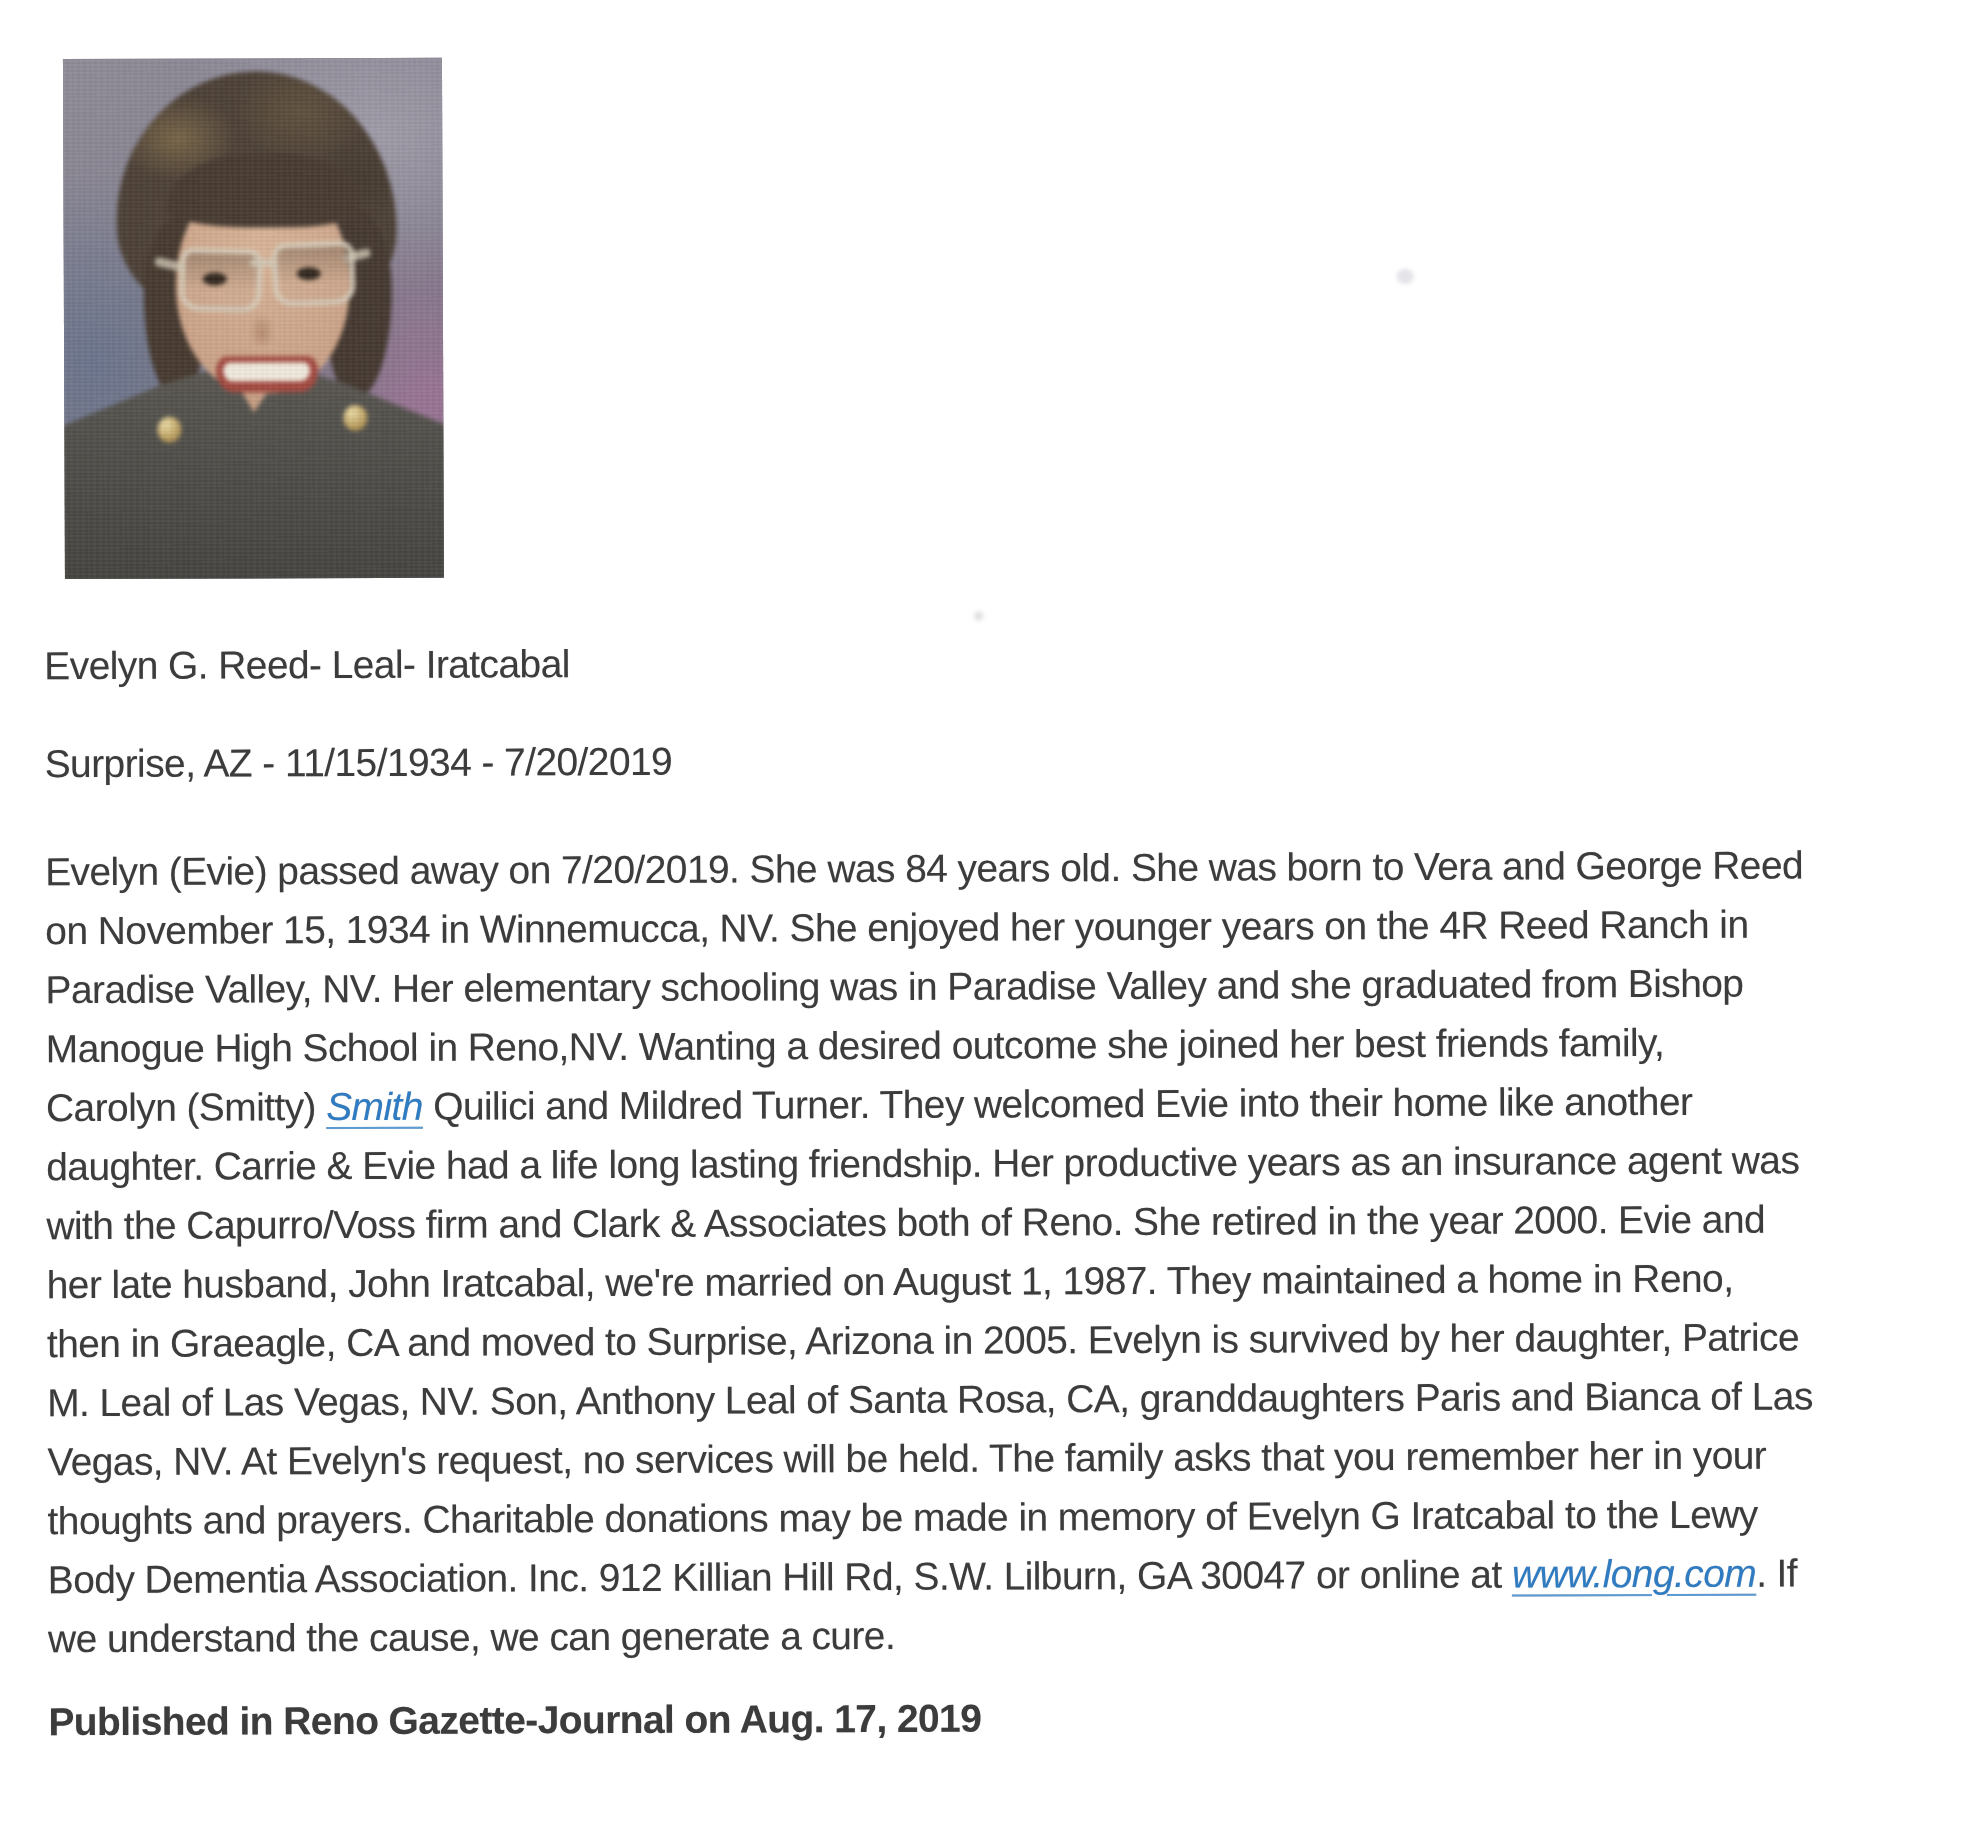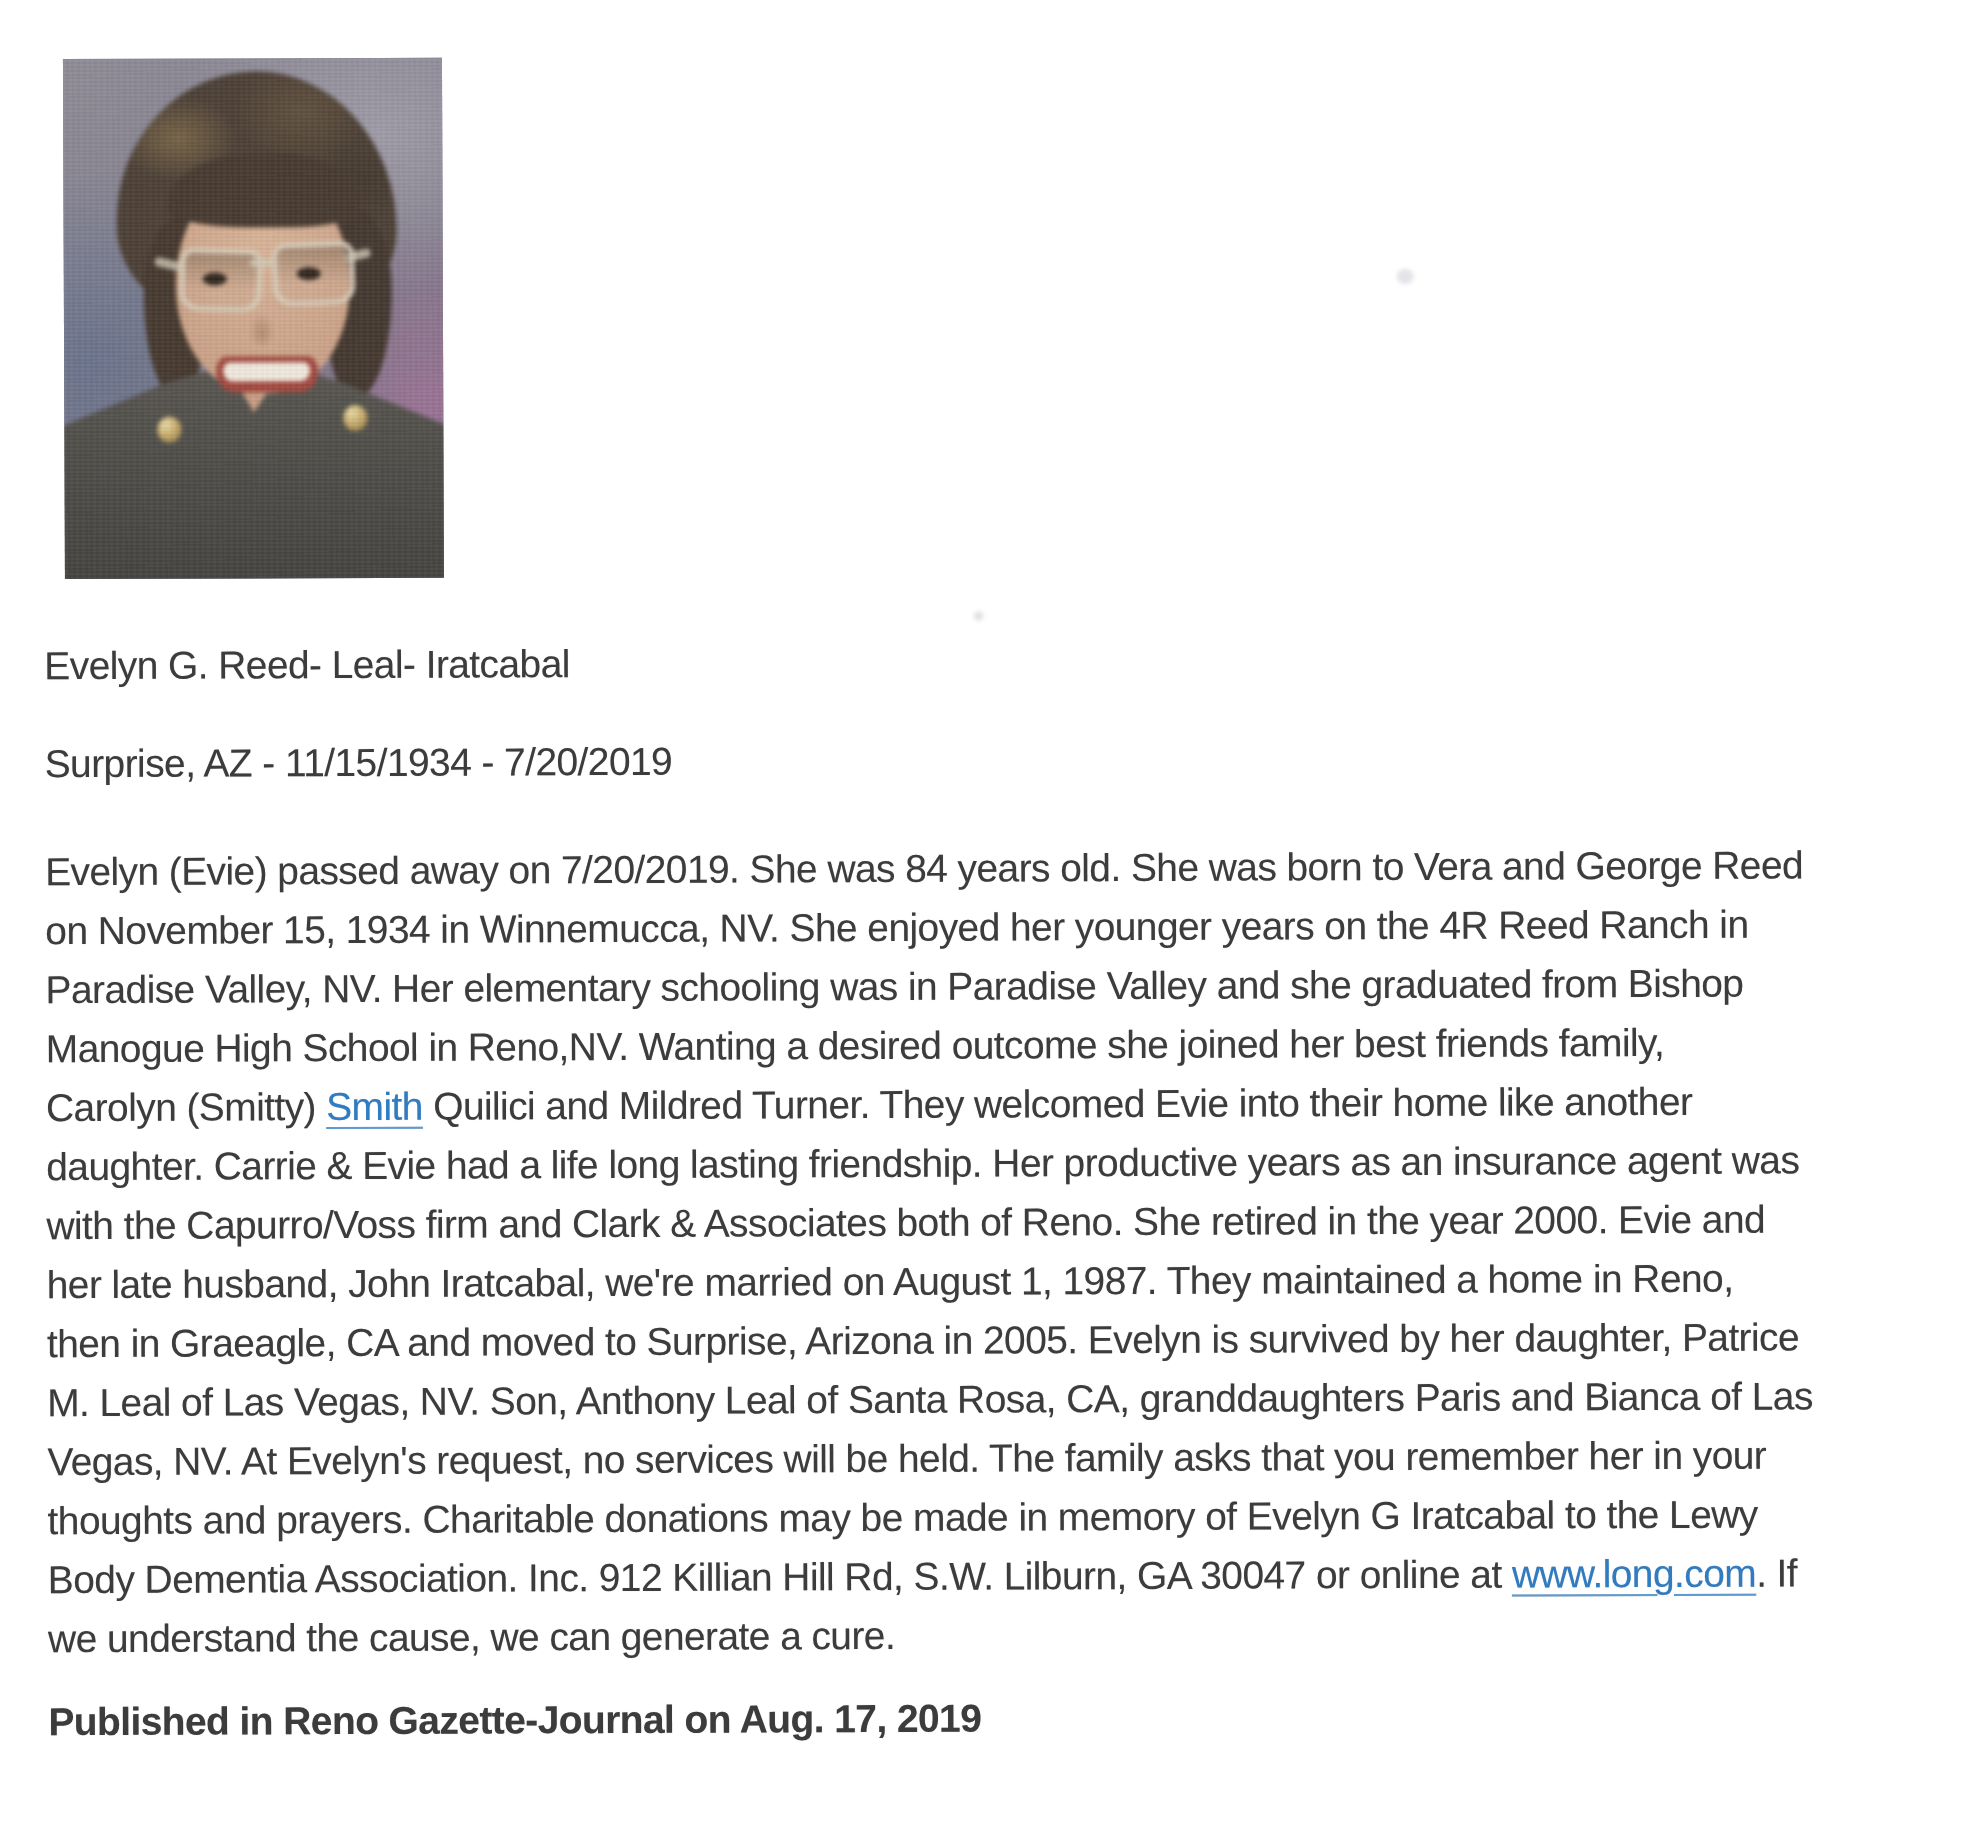--- a/index.html
+++ b/index.html
@@ -35,20 +35,21 @@
     font-size:39px;letter-spacing:-0.6px;
     text-shadow:0 0 0.9px rgba(60,60,60,0.35);
   }
   .doclink{
     color:var(--link);
     text-decoration:underline;
     text-decoration-thickness:2.4px;
     text-decoration-color:#5d9bd3;
     text-underline-offset:6.6px;
     cursor:pointer;
+    font-style:italic;
   }
   .publine{font-weight:600;}
   
   .photo{
     position:absolute;left:66px;top:59px;width:379px;height:520px;
     overflow:hidden;background:#7e7a89;
   }
   .photo-art{position:absolute;inset:-11.4px;filter:blur(2.1px) saturate(0.92);}
   .pbg{
     position:absolute;inset:0;

